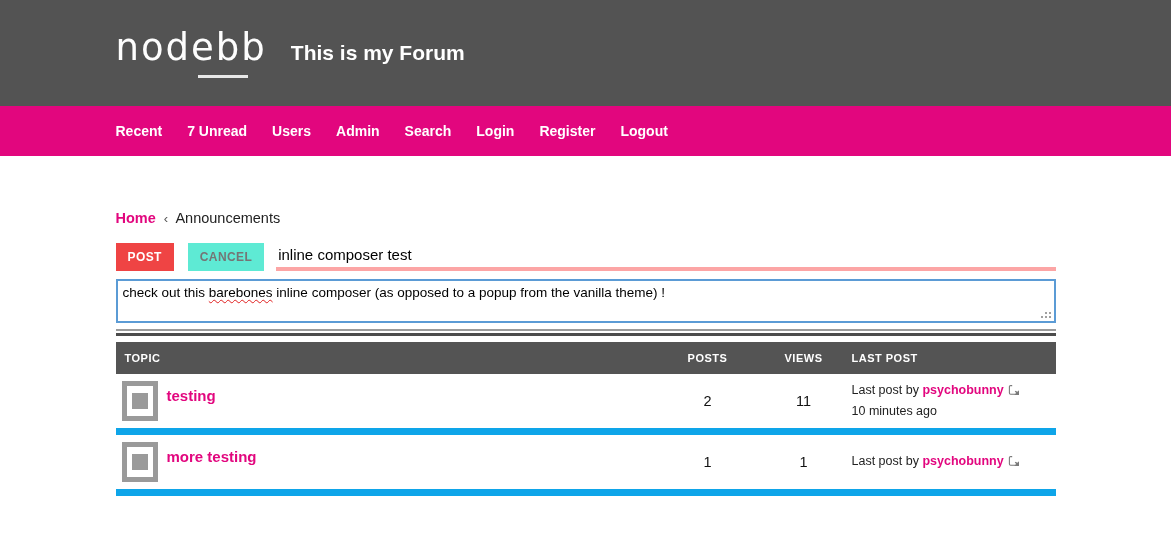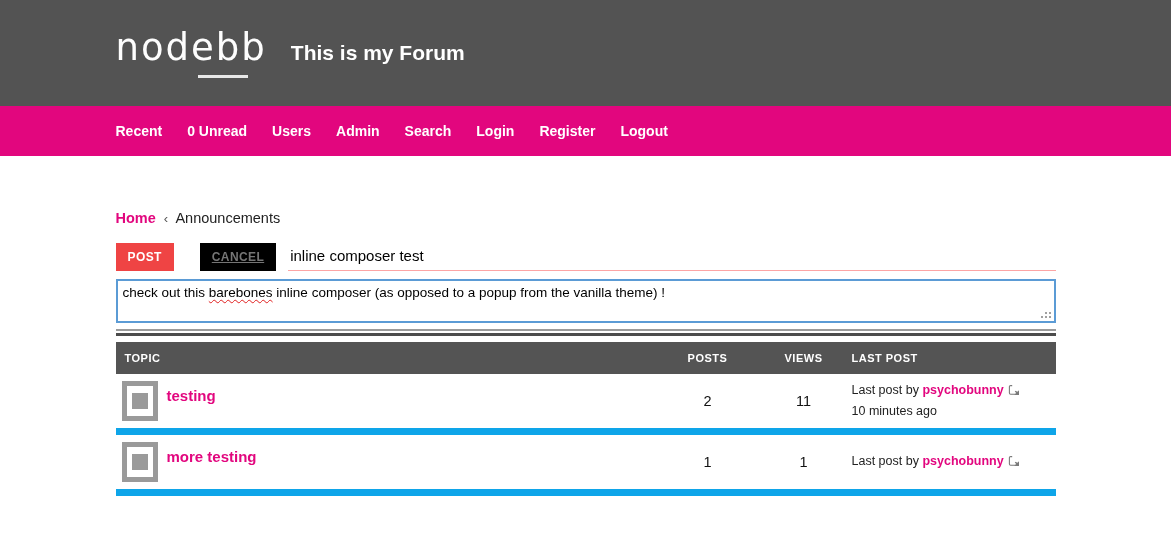--- a/index.html
+++ b/index.html
@@ -41,24 +41,24 @@
   .crumb-sep { color: #555; margin: 0 4px; font-size: 13px; }
   .crumb-current { color: #222; }
 
   
   .composer-row { display: flex; align-items: stretch; margin-top: 17px; }
   .btn {
     border: none; font-family: inherit; font-weight: bold; font-size: 12px;
     letter-spacing: 0.4px; padding: 7px 12px; cursor: pointer;
   }
   .btn-post { background: #ef4444; color: #ffffff; }
-  .btn-cancel { background: #000000; color: #757575; margin-left: 26px; text-decoration: underline; }
+  .btn-cancel { background: #5eead4; color: #757575; margin-left: 14px; }
   .title-input {
     flex: 1; margin-left: 12px;
-    border: none; border-bottom: 1px solid #fca5a5;
+    border: none; border-bottom: 4px solid #fca5a5;
     font-family: inherit; font-size: 15px; color: #000;
     padding: 2px 2px 4px 2px; outline: none; background: transparent;
   }
   .editor {
     position: relative; margin-top: 8px; height: 44px;
     border: 2px solid #5b9bd5; background: #fff;
     font-size: 13.5px; color: #000; padding: 3px 5px;
     line-height: 1.35; cursor: text;
   }
   .misspelled {
@@ -112,21 +112,21 @@
     </div>
     <div class="brand-titles">
       <div class="brand-title">This is my Forum</div>
     </div>
   </div>
 </header>
 
 <nav class="navbar">
   <div class="container">
     <a class="nav-link">Recent</a>
-    <a class="nav-link">0 Unread</a>
+    <a class="nav-link">7 Unread</a>
     <a class="nav-link">Users</a>
     <a class="nav-link">Admin</a>
     <a class="nav-link">Search</a>
     <a class="nav-link">Login</a>
     <a class="nav-link">Register</a>
     <a class="nav-link">Logout</a>
   </div>
 </nav>
 
 <main class="container">

